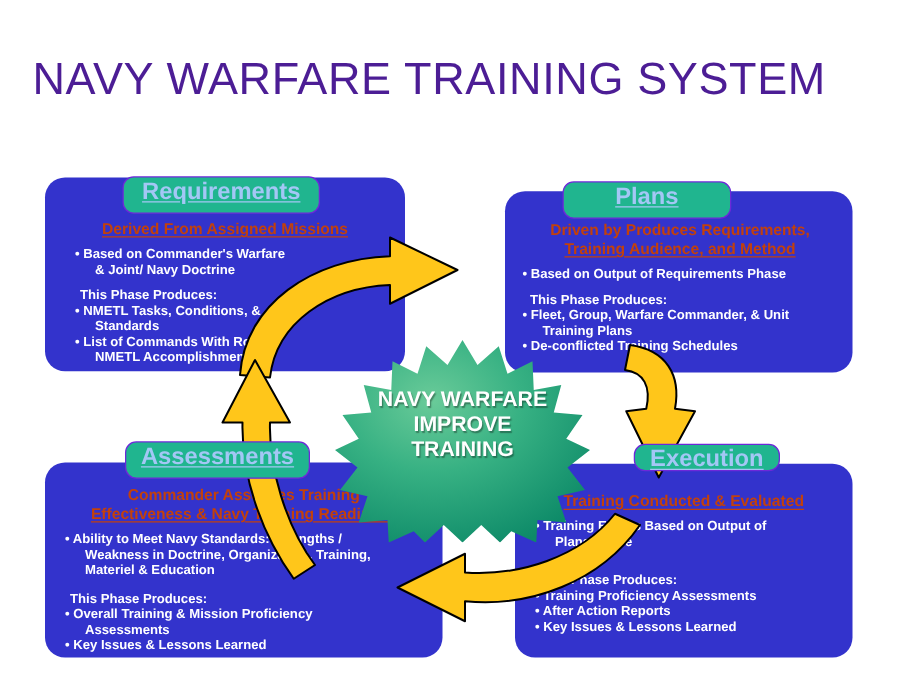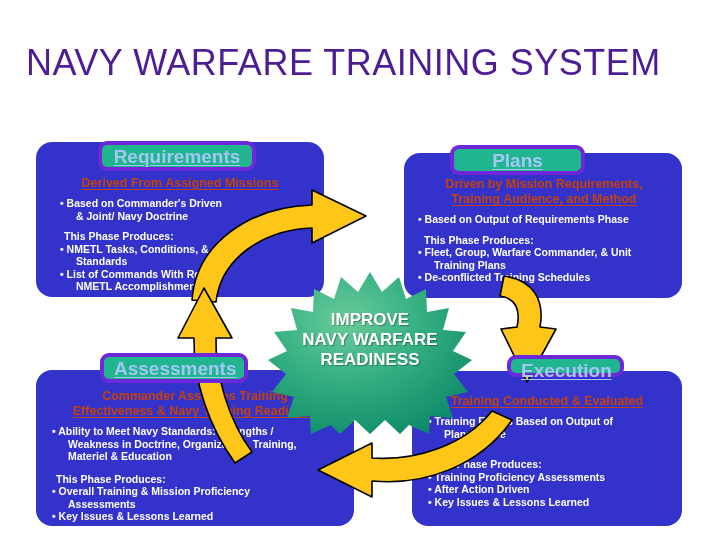--- a/index.html
+++ b/index.html
@@ -38,21 +38,21 @@
   }
   #box-requirements { left: 36px;  top: 142px; width: 288px; height: 155px; }
   #box-plans        { left: 404px; top: 153px; width: 278px; height: 145px; }
   #box-assessments  { left: 36px;  top: 370px; width: 318px; height: 156px; }
   #box-execution    { left: 412px; top: 371px; width: 270px; height: 155px; }
 
   
   .phase-badge {
     position: absolute;
     background: #20B58F;
-    border: 4px solid #6d28d9;
+    border: 1px solid #6d28d9;
     border-radius: 9px;
     box-sizing: border-box;
     text-align: center;
     z-index: 30;
     padding: 1px 10px 3px 10px;
   }
   .phase-badge span {
     font-size: 19px;
     font-weight: bold;
     color: #A3C7F5;
@@ -168,33 +168,33 @@
 
     <path d="M 252,452 C 228,420 215,373 216,338
              L 232,338 L 204,288 L 178,338 L 194,338
              C 193,381 209,427 235,463 Z" fill="#FFC61A" stroke="#000000" stroke-width="1.6" stroke-linejoin="round"></path>
   </svg>
 
   <div class="box-body" id="body-requirements" style="left:40px; top:176px; width:280px;">
     <div class="head-line ul">Derived From Assigned Missions</div>
     <div class="spacer-6"></div>
     <ul class="bullets" style="padding-left:20px;">
-      <li>• Based on Commander's Driven</li>
+      <li>• Based on Commander's Warfare</li>
       <li class="indent">&amp; Joint/ Navy Doctrine</li>
       <li class="nobullet" style="height:8px;"></li>
       <li class="nobullet" style="padding-left:4px;">This Phase Produces:</li>
       <li>• NMETL Tasks, Conditions,  &amp;</li>
       <li class="indent">Standards</li>
       <li>• List of Commands With Role in</li>
       <li class="indent">NMETL Accomplishment</li>
     </ul>
   </div>
 
   <div class="box-body" id="body-plans" style="left:408px; top:177px; width:272px;">
-    <div class="head-line">Driven by Mission Requirements,</div>
+    <div class="head-line">Driven by Produces Requirements,</div>
     <div class="head-line ul">Training  Audience, and Method</div>
     <div class="spacer-6"></div>
     <ul class="bullets" style="padding-left:10px;">
       <li>• Based on Output of Requirements Phase</li>
       <li class="nobullet" style="height:8px;"></li>
       <li class="nobullet" style="padding-left:6px;">This Phase Produces:</li>
       <li>• Fleet, Group, Warfare Commander, &amp; Unit</li>
       <li class="indent">Training Plans</li>
       <li>•  De-conflicted Training Schedules</li>
     </ul>
@@ -219,42 +219,42 @@
   <div class="box-body" id="body-execution" style="left:410px; top:394px; width:274px;">
     <div class="head-line ul">Training Conducted &amp; Evaluated</div>
     <div class="spacer-6"></div>
     <ul class="bullets" style="padding-left:18px;">
       <li>• Training Events Based on Output of</li>
       <li class="indent">Plans Phase</li>
       <li class="nobullet" style="height:9px;"></li>
       <li class="nobullet" style="height:9px;"></li>
       <li class="nobullet" style="padding-left:4px;">This Phase Produces:</li>
       <li>• Training Proficiency Assessments</li>
-      <li>• After Action Driven</li>
+      <li>• After Action Reports</li>
       <li>• Key Issues &amp; Lessons Learned</li>
     </ul>
   </div>
 
   <svg id="starburst" viewBox="0 0 216 162">
     <defs>
       <radialGradient id="starGrad" cx="38%" cy="30%" r="78%">
         <stop offset="0%" stop-color="#6ACB99"></stop>
         <stop offset="45%" stop-color="#37B183"></stop>
         <stop offset="100%" stop-color="#0D8A68"></stop>
       </radialGradient>
     </defs>
     <polygon fill="url(#starGrad)" points="108,0 120,20 137,5 144,27 164,17 165,40 187,36 181,58 204,60 191,79
               210,88 192,102 206,120 184,125 191,146 168,144 167,162 147,153 138,162
               123,148 108,162 93,148 78,162 69,153 49,162 48,144 25,146 32,125 10,120
               24,102 6,88 25,79 12,60 35,58 29,36 51,40 52,17 72,27 79,5 96,20"></polygon>
   </svg>
   <div id="starburst-label">
+    <div>NAVY WARFARE</div>
     <div>IMPROVE</div>
-    <div>NAVY WARFARE</div>
-    <div>READINESS</div>
+    <div>TRAINING</div>
   </div>
 
   <div class="phase-badge" id="badge-requirements">
     <span>Requirements</span>
   </div>
   <div class="phase-badge" id="badge-plans">
     <span>Plans</span>
   </div>
   <div class="phase-badge" id="badge-assessments">
     <span>Assessments</span>

